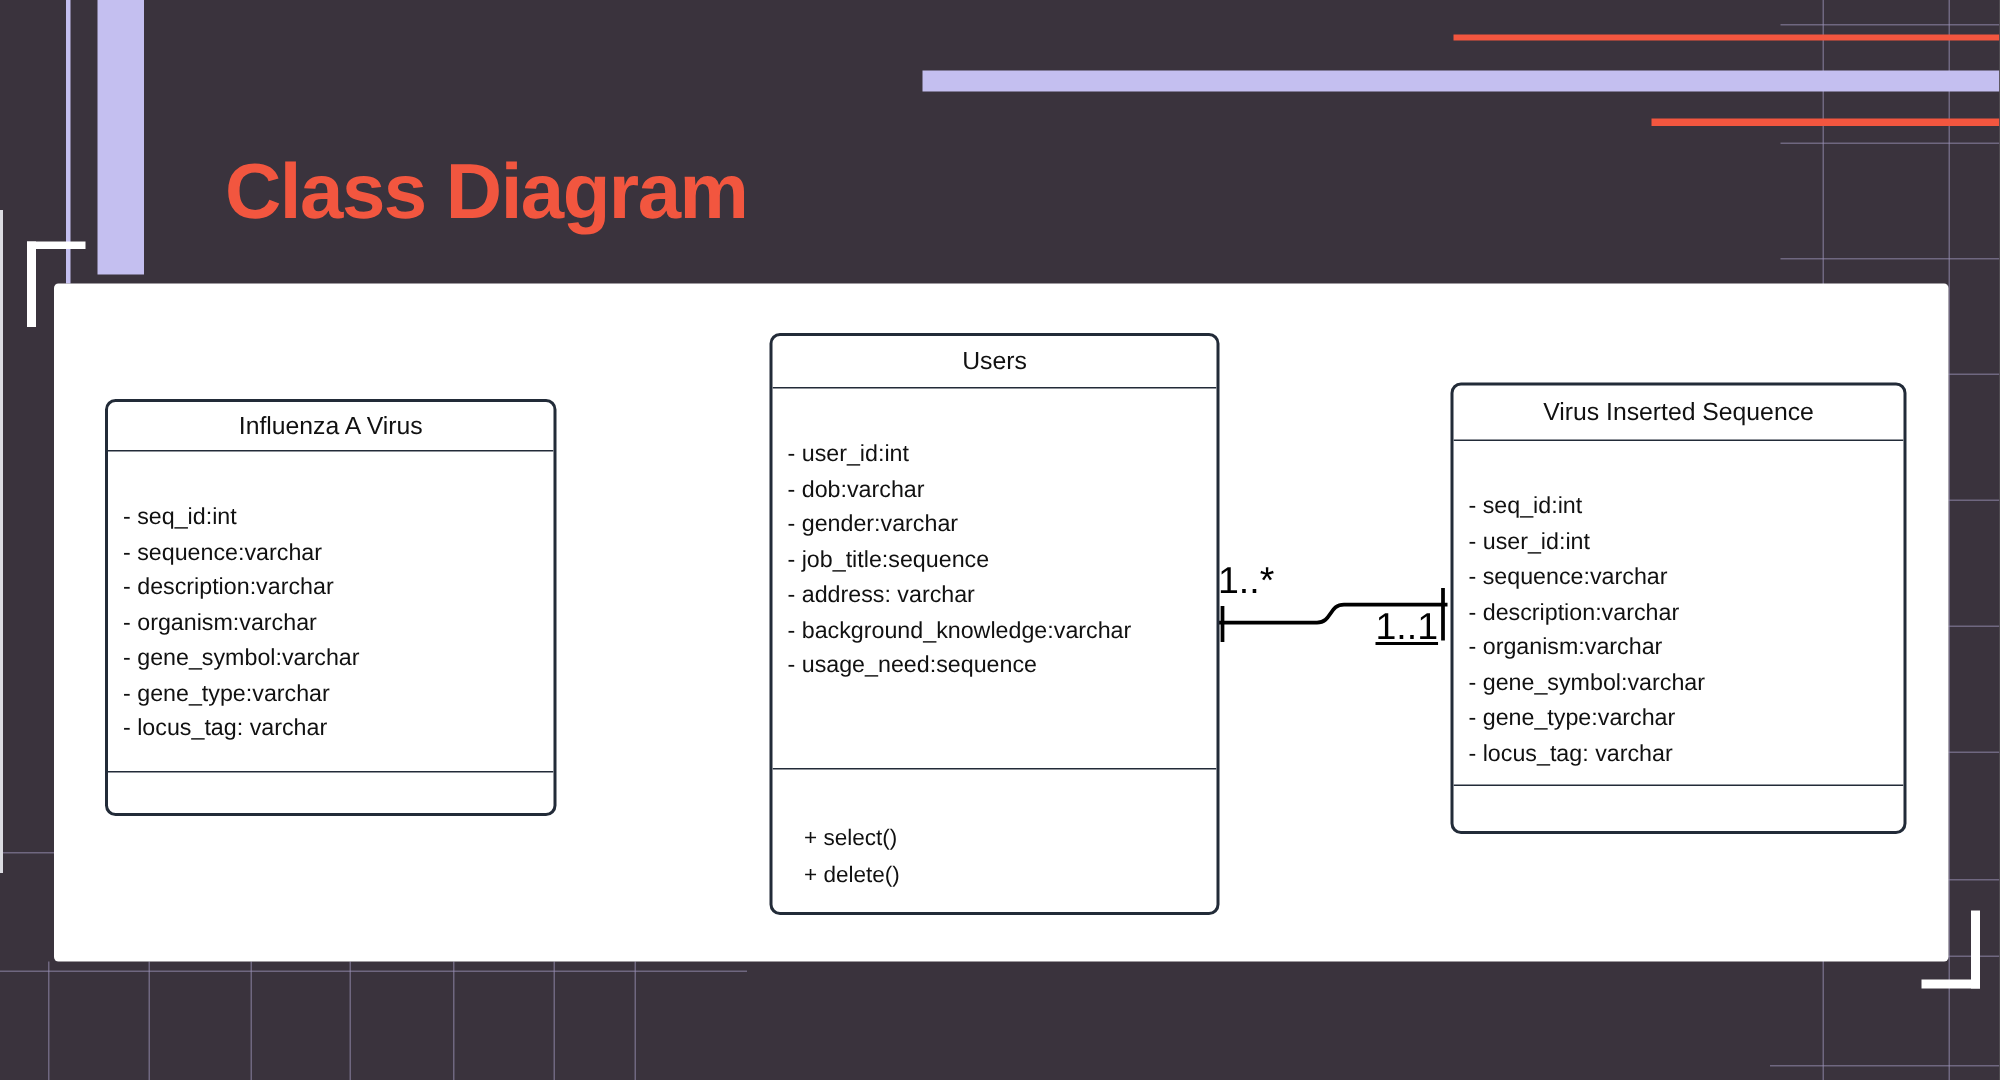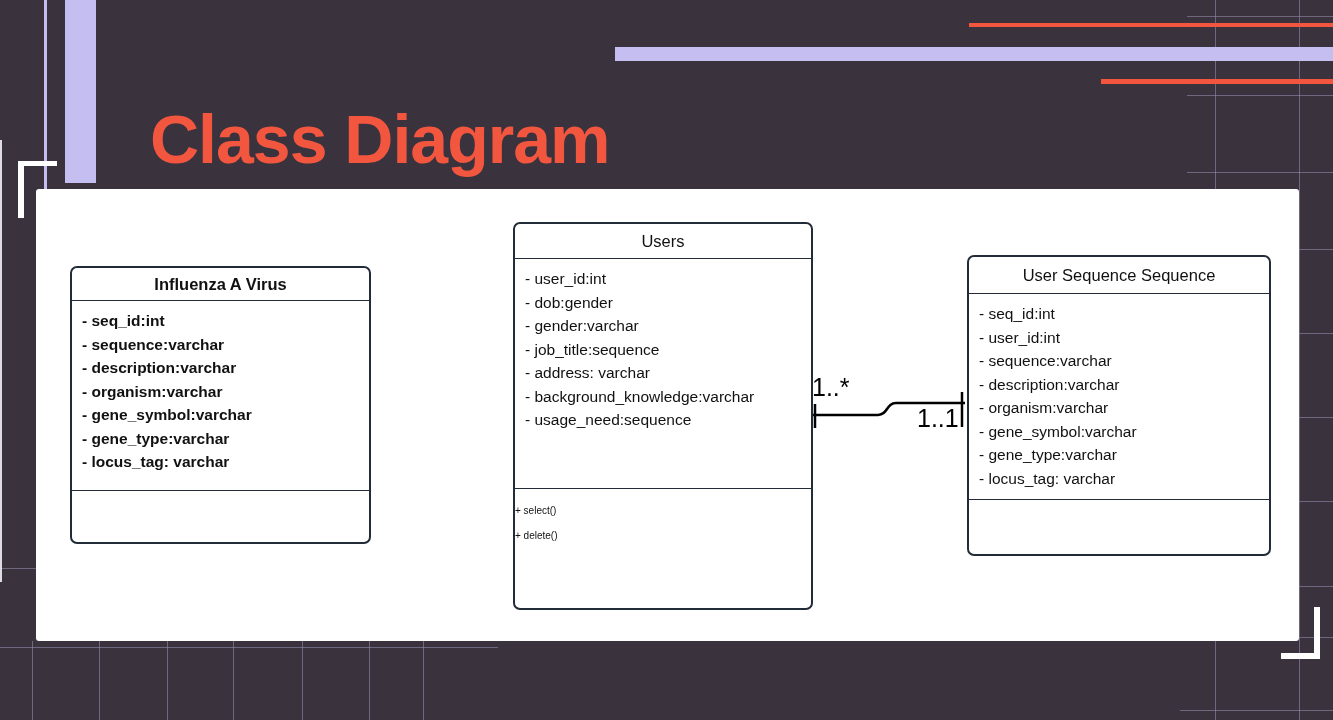--- a/index.html
+++ b/index.html
@@ -13,64 +13,65 @@
   .grid.h{height:1px;}
   .grid.v{width:1px;}
   
   .red-line{position:absolute;background:#f2563f;}
   .lav{position:absolute;background:#c4bff0;}
   .white-shape{position:absolute;background:#ffffff;}
   .edge-light{position:absolute;background:#dcdce2;}
   
   .slide-title{
     position:absolute;left:150px;top:58px;
-    font-size:68px;line-height:70px;font-weight:bold;letter-spacing:-1px;
+    font-size:52px;line-height:70px;font-weight:bold;letter-spacing:-1px;
     color:#f2563f;white-space:nowrap;
   }
   
   .panel{
     position:absolute;left:36px;top:189px;width:1263px;height:452px;
     background:#ffffff;border-radius:3px;
   }
   
   .uml-class{
     position:absolute;background:#ffffff;
     border:2px solid #222b38;border-radius:7px;
     display:flex;flex-direction:column;overflow:hidden;
     color:#111111;
+    gap:24px;
   }
   .uml-title{
     flex:0 0 auto;display:flex;align-items:center;justify-content:center;
     font-size:16.5px;border-bottom:1.5px solid #222b38;
   }
   .uml-attrs{
     flex:0 0 auto;padding:8px 10px 0 10px;
     font-size:15.5px;line-height:23.5px;
     border-bottom:1.5px solid #222b38;box-sizing:border-box;white-space:nowrap;
   }
   .uml-methods{
-    flex:1 1 auto;padding:9px 10px 0 0;
-    font-size:10px;line-height:25px;white-space:nowrap;
+    flex:1 1 auto;padding:9px 10px 0 21px;
+    font-size:15px;line-height:25px;white-space:nowrap;
   }
-  .box-a{left:70px;top:266px;width:297px;height:274px;font-weight:bold;}
+  .box-a{left:70px;top:266px;width:297px;height:274px;}
   .box-a .uml-title{height:32px;}
   .box-a .uml-attrs{height:190px;}
   .box-b{left:513px;top:222px;width:296px;height:384px;}
   .box-b .uml-title{height:34px;}
   .box-b .uml-attrs{height:230px;}
   .box-c{left:967px;top:255px;width:300px;height:297px;}
   .box-c .uml-title{height:36px;}
   .box-c .uml-attrs{height:206px;}
   
   .connector-svg{position:absolute;left:0;top:0;width:1333px;height:720px;pointer-events:none;}
   .mult{
     position:absolute;color:#000;font-size:25px;line-height:26px;white-space:nowrap;
   }
   .mult-left{left:812px;top:374px;}
-  .mult-right{left:917px;top:405px;}
+  .mult-right{left:917px;top:405px;text-decoration:underline;}
 </style>
 </head>
 <body>
 
 <div class="slide">
 
   <div class="grid h" style="top:16px;left:1187px;width:146px;"></div>
   <div class="grid h" style="top:95px;left:1187px;width:146px;"></div>
   <div class="grid h" style="top:172px;left:1187px;width:146px;"></div>
   <div class="grid h" style="top:249px;left:1299px;width:34px;"></div>
@@ -127,35 +128,35 @@
         <div>- gene_type:varchar</div>
         <div>- locus_tag: varchar</div>
       </div>
     <div class="uml-methods"></div>
   </div>
 
   <div class="uml-class box-b">
     <div class="uml-title">Users</div>
     <div class="uml-attrs">
         <div>- user_id:int</div>
-        <div>- dob:gender</div>
+        <div>- dob:varchar</div>
         <div>- gender:varchar</div>
         <div>- job_title:sequence</div>
         <div>- address: varchar</div>
         <div>- background_knowledge:varchar</div>
         <div>- usage_need:sequence</div>
       </div>
     <div class="uml-methods">
         <div>+ select()</div>
         <div>+ delete()</div>
       </div>
   </div>
 
   <div class="uml-class box-c">
-    <div class="uml-title">User Sequence Sequence</div>
+    <div class="uml-title">Virus Inserted Sequence</div>
     <div class="uml-attrs">
         <div>- seq_id:int</div>
         <div>- user_id:int</div>
         <div>- sequence:varchar</div>
         <div>- description:varchar</div>
         <div>- organism:varchar</div>
         <div>- gene_symbol:varchar</div>
         <div>- gene_type:varchar</div>
         <div>- locus_tag: varchar</div>
       </div>

